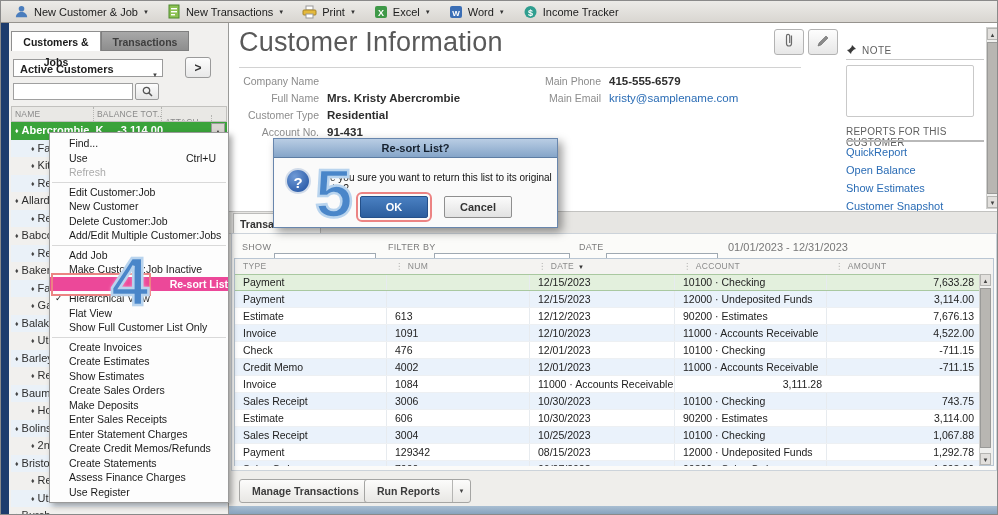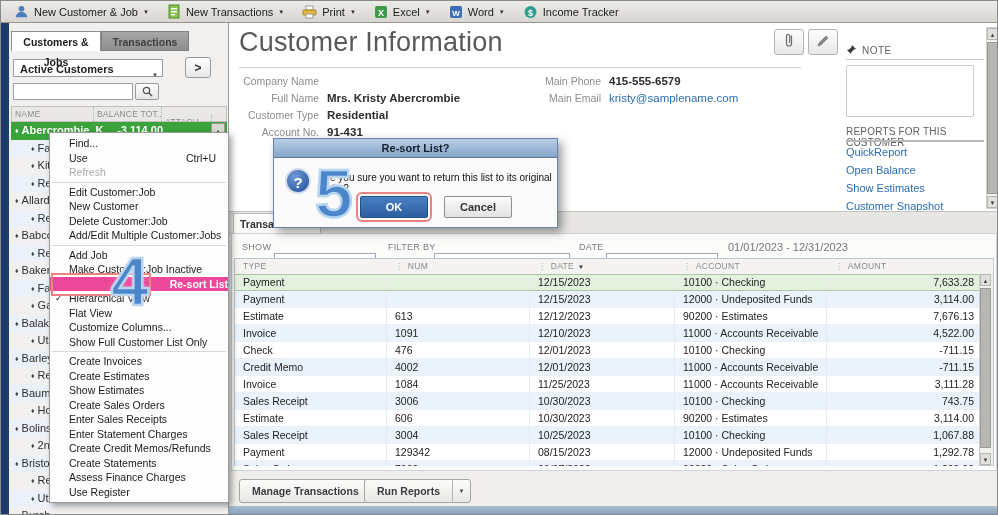--- a/index.html
+++ b/index.html
@@ -367,21 +367,20 @@
             <div class="tx-row alt">
               <div class="c">Credit Memo</div>
               <div class="c">4002</div>
               <div class="c">12/01/2023</div>
               <div class="c">11000 · Accounts Receivable</div>
               <div class="c amt">-711.15</div>
             </div>
             <div class="tx-row">
               <div class="c">Invoice</div>
               <div class="c">1084</div>
-              <div class="c">11/25/2023</div>
               <div class="c">11000 · Accounts Receivable</div>
               <div class="c amt">3,111.28</div>
             </div>
             <div class="tx-row alt">
               <div class="c">Sales Receipt</div>
               <div class="c">3006</div>
               <div class="c">10/30/2023</div>
               <div class="c">10100 · Checking</div>
               <div class="c amt">743.75</div>
             </div>
@@ -440,27 +439,27 @@
       <div class="mi"><span>Edit Customer:Job</span></div>
       <div class="mi"><span>New Customer</span></div>
       <div class="mi"><span>Delete Customer:Job</span></div>
       <div class="mi"><span>Add/Edit Multiple Customer:Jobs</span></div>
       <div class="msep"></div>
       <div class="mi"><span>Add Job</span></div>
       <div class="mi"><span>Make Customer:Job Inactive</span></div>
       <div class="mi hl"><span>Re-sort List</span></div>
       <div class="mi"><span class="chk">✓</span><span>Hierarchical View</span></div>
       <div class="mi"><span>Flat View</span></div>
-      <div class="mi"><span>Customize Columns...</span></div>
       <div class="mi"><span>Show Full Customer List Only</span></div>
       <div class="msep"></div>
       <div class="mi"><span>Create Invoices</span></div>
       <div class="mi"><span>Create Estimates</span></div>
       <div class="mi"><span>Show Estimates</span></div>
       <div class="mi"><span>Create Sales Orders</span></div>
+      <div class="mi"><span>Make Deposits</span></div>
       <div class="mi"><span>Enter Sales Receipts</span></div>
       <div class="mi"><span>Enter Statement Charges</span></div>
       <div class="mi"><span>Create Credit Memos/Refunds</span></div>
       <div class="mi"><span>Create Statements</span></div>
       <div class="mi"><span>Assess Finance Charges</span></div>
       <div class="mi"><span>Use Register</span></div>
     </div>
   <div id="rect-resort" class="abs"></div>
 
   <div id="dialog" class="abs nosel">

